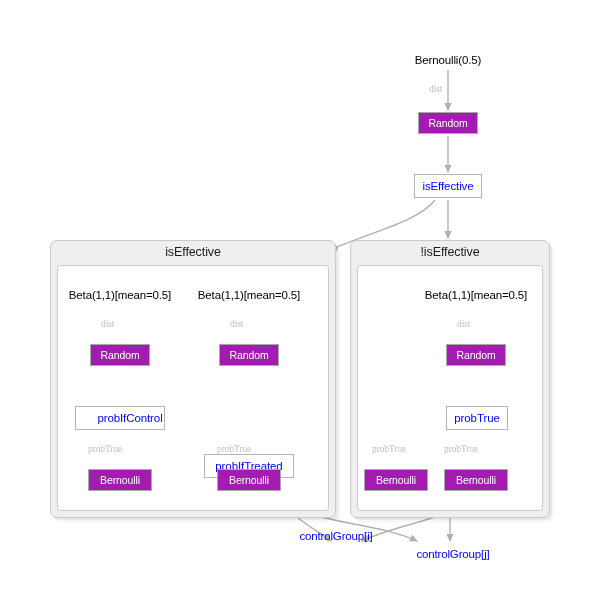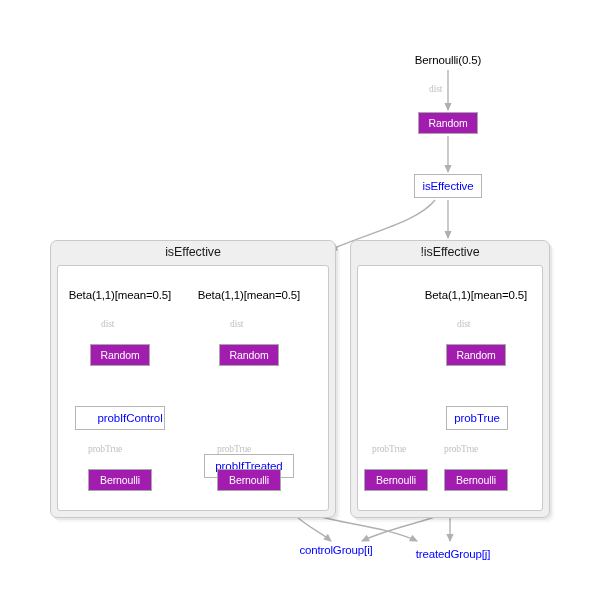--- a/index.html
+++ b/index.html
@@ -183,16 +183,16 @@
 
   <div class="node n-text" style="left:416px; top:287px; width:120px; height:16px;">Beta(1,1)[mean=0.5]</div>
   <span class="edge-label" style="left:457px; top:319px;">dist</span>
   <div class="node n-op" style="left:446px; top:344px; width:60px; height:22px;">Random</div>
   <div class="node n-var" style="left:446px; top:406px; width:62px; height:24px;">probTrue</div>
   <span class="edge-label" style="left:372px; top:444px;">probTrue</span>
   <span class="edge-label" style="left:444px; top:444px;">probTrue</span>
   <div class="node n-op" style="left:364px; top:469px; width:64px; height:22px;">Bernoulli</div>
   <div class="node n-op" style="left:444px; top:469px; width:64px; height:22px;">Bernoulli</div>
 
-  <div class="node n-blue" style="left:292px; top:542px; width:88px; height:16px;text-align:center;">controlGroup[i]</div>
-  <div class="node n-blue" style="left:409px; top:546px; width:88px; height:16px;">treatedGroup[j]</div>
+  <div class="node n-blue" style="left:292px; top:528px; width:88px; height:16px;text-align:center;">controlGroup[i]</div>
+  <div class="node n-blue" style="left:409px; top:546px; width:88px; height:16px;">controlGroup[j]</div>
 
 </div>
 
 </body></html>

